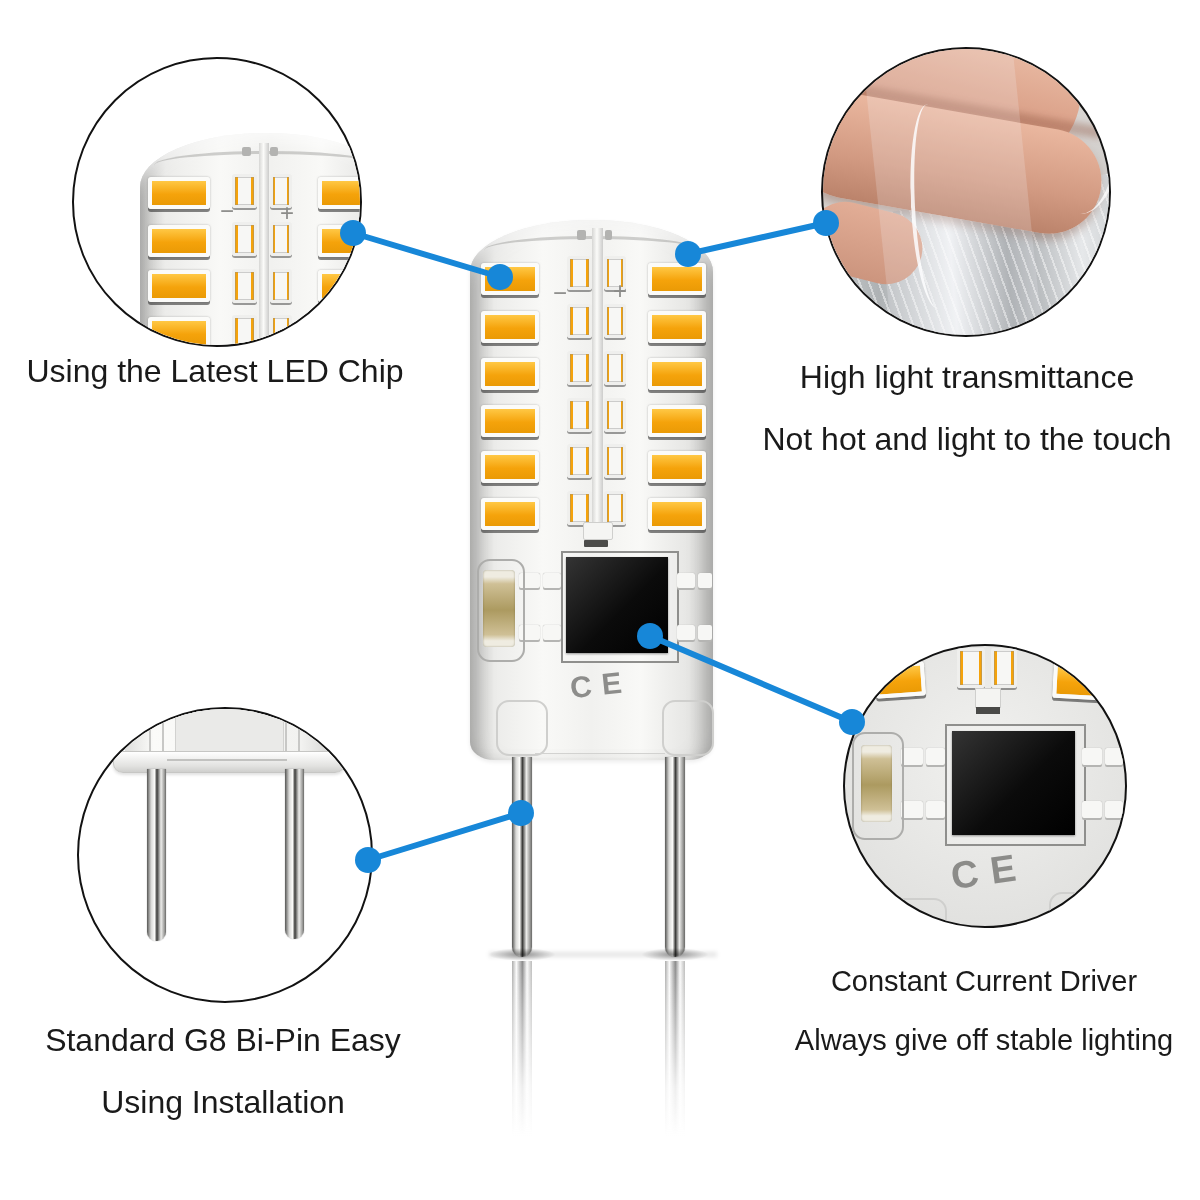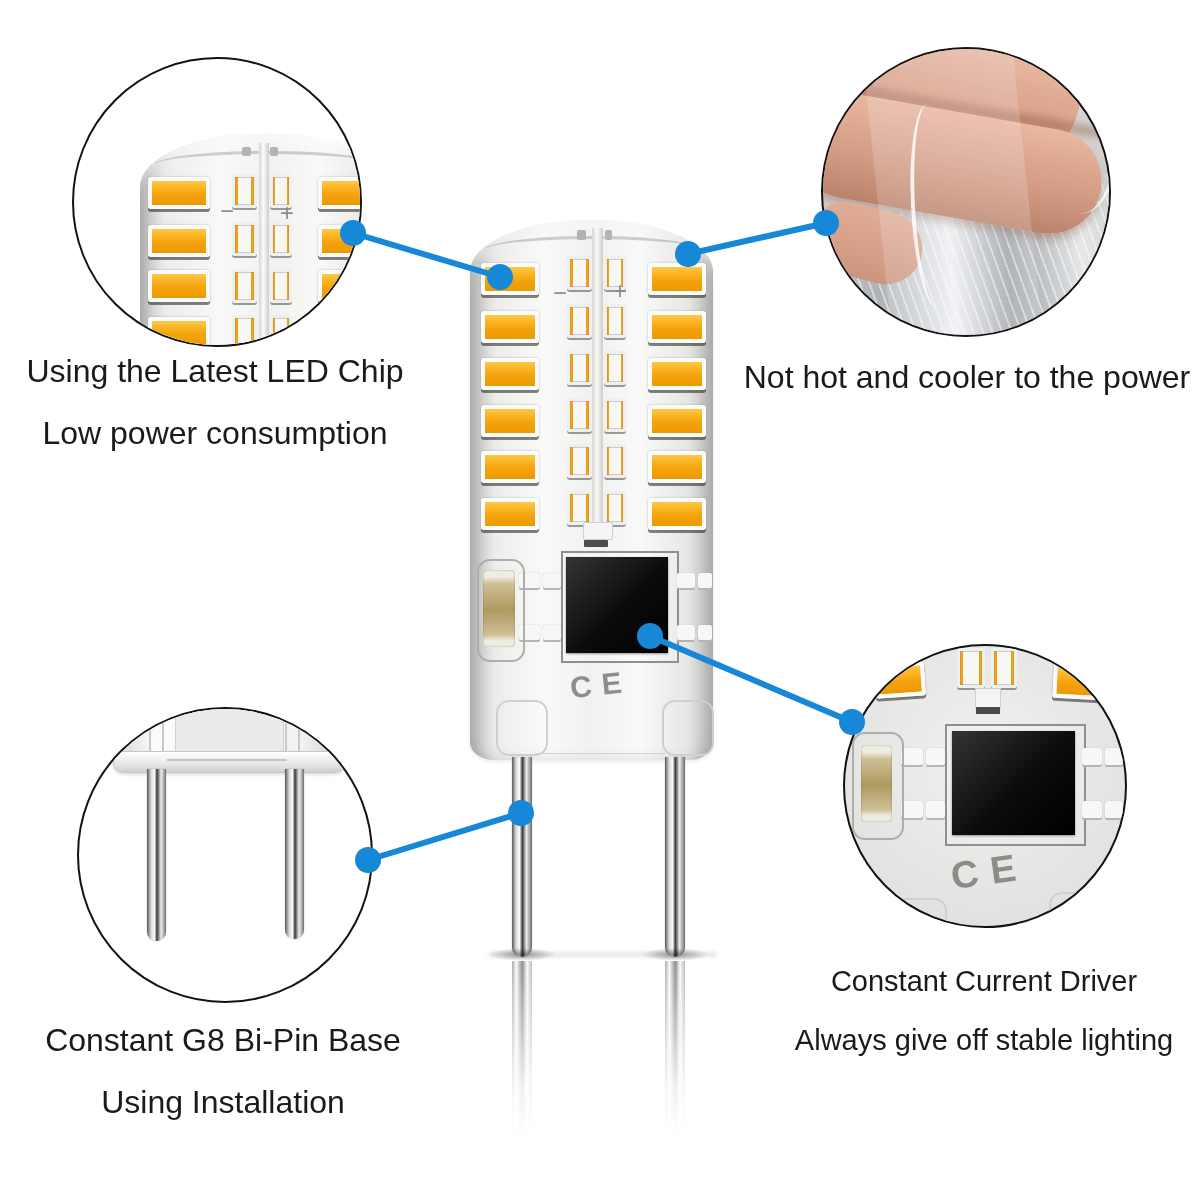--- a/index.html
+++ b/index.html
@@ -224,29 +224,29 @@
     </g>
     <g>
       <line x1="650" y1="636" x2="852" y2="722" stroke="var(--accent_blue)" stroke-width="6" stroke-linecap="round"></line>
       <circle cx="650" cy="636" r="13" fill="var(--accent_blue)"></circle>
       <circle cx="852" cy="722" r="13" fill="var(--accent_blue)"></circle>
     </g>
   </svg>
 
   <div class="feat z15" style="left:0;top:354px;width:430px;">
     <div>Using the Latest LED Chip</div>
-    <div>Low power consumption</div>
   </div>
 
   <div class="feat z15" style="left:737px;top:360px;width:460px;">
-    <div>Not hot and cooler to the power</div>
+    <div>High light transmittance</div>
+    <div>Not hot and light to the touch</div>
   </div>
 
   <div class="feat z15" style="left:8px;top:1023px;width:430px;">
-    <div>Constant G8 Bi-Pin Base</div>
+    <div>Standard G8 Bi-Pin Easy</div>
     <div>Using Installation</div>
   </div>
 
   <div class="feat small z15" style="left:774px;top:966px;width:420px;text-align:center;">
     <div>Constant Current Driver</div>
     <div>Always give off stable lighting</div>
   </div>
 
 </div>
 

